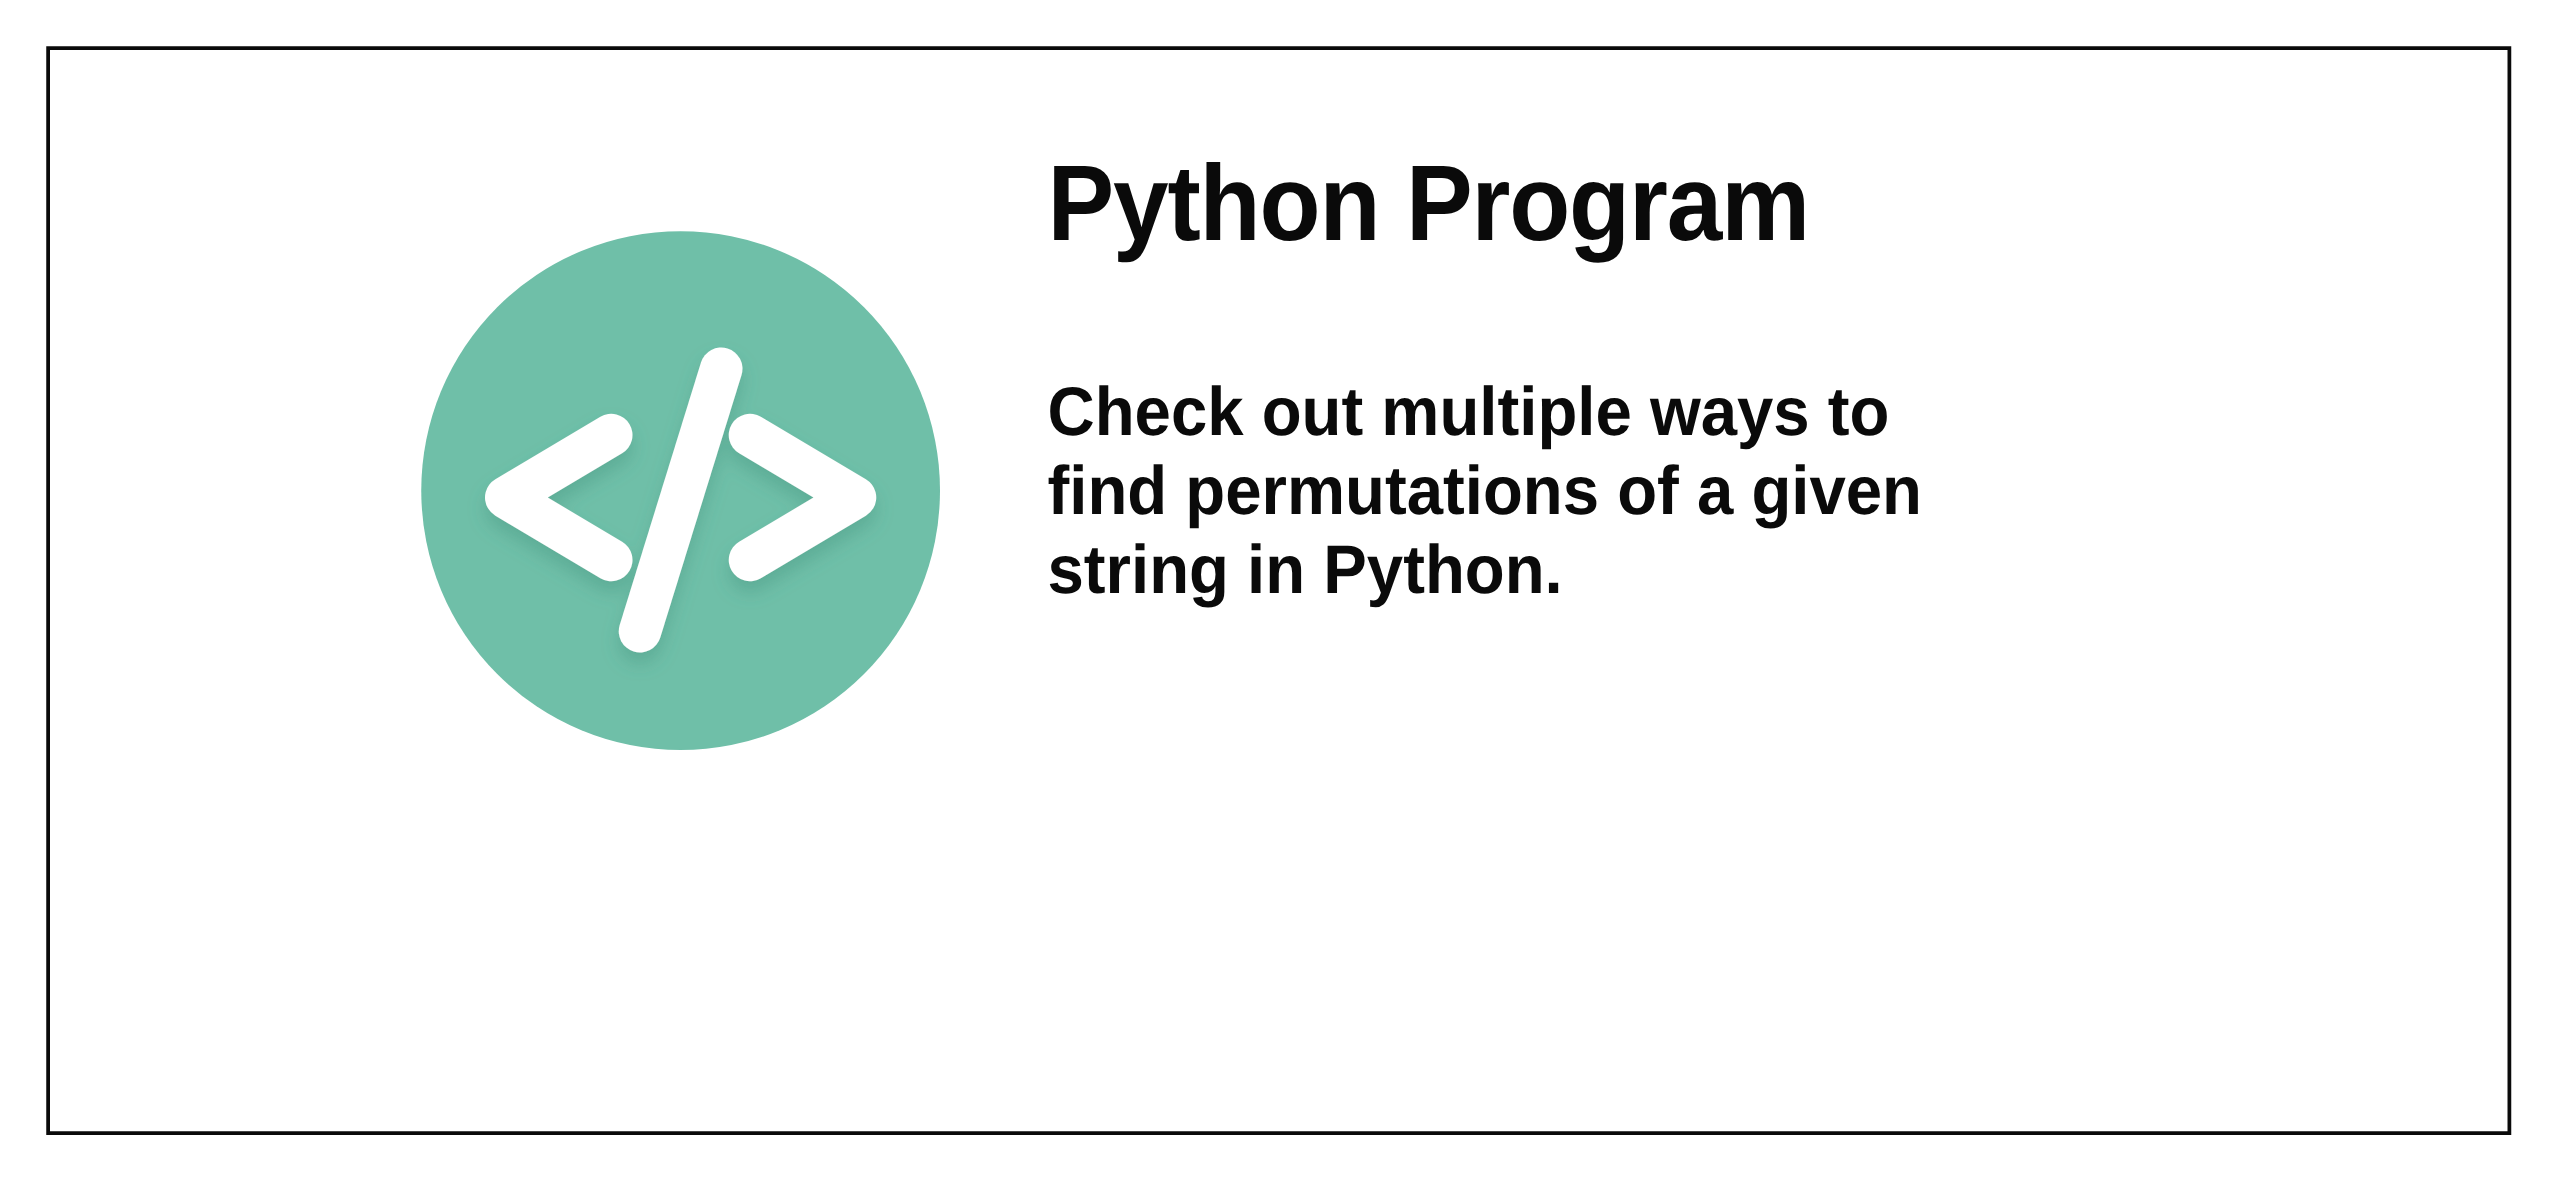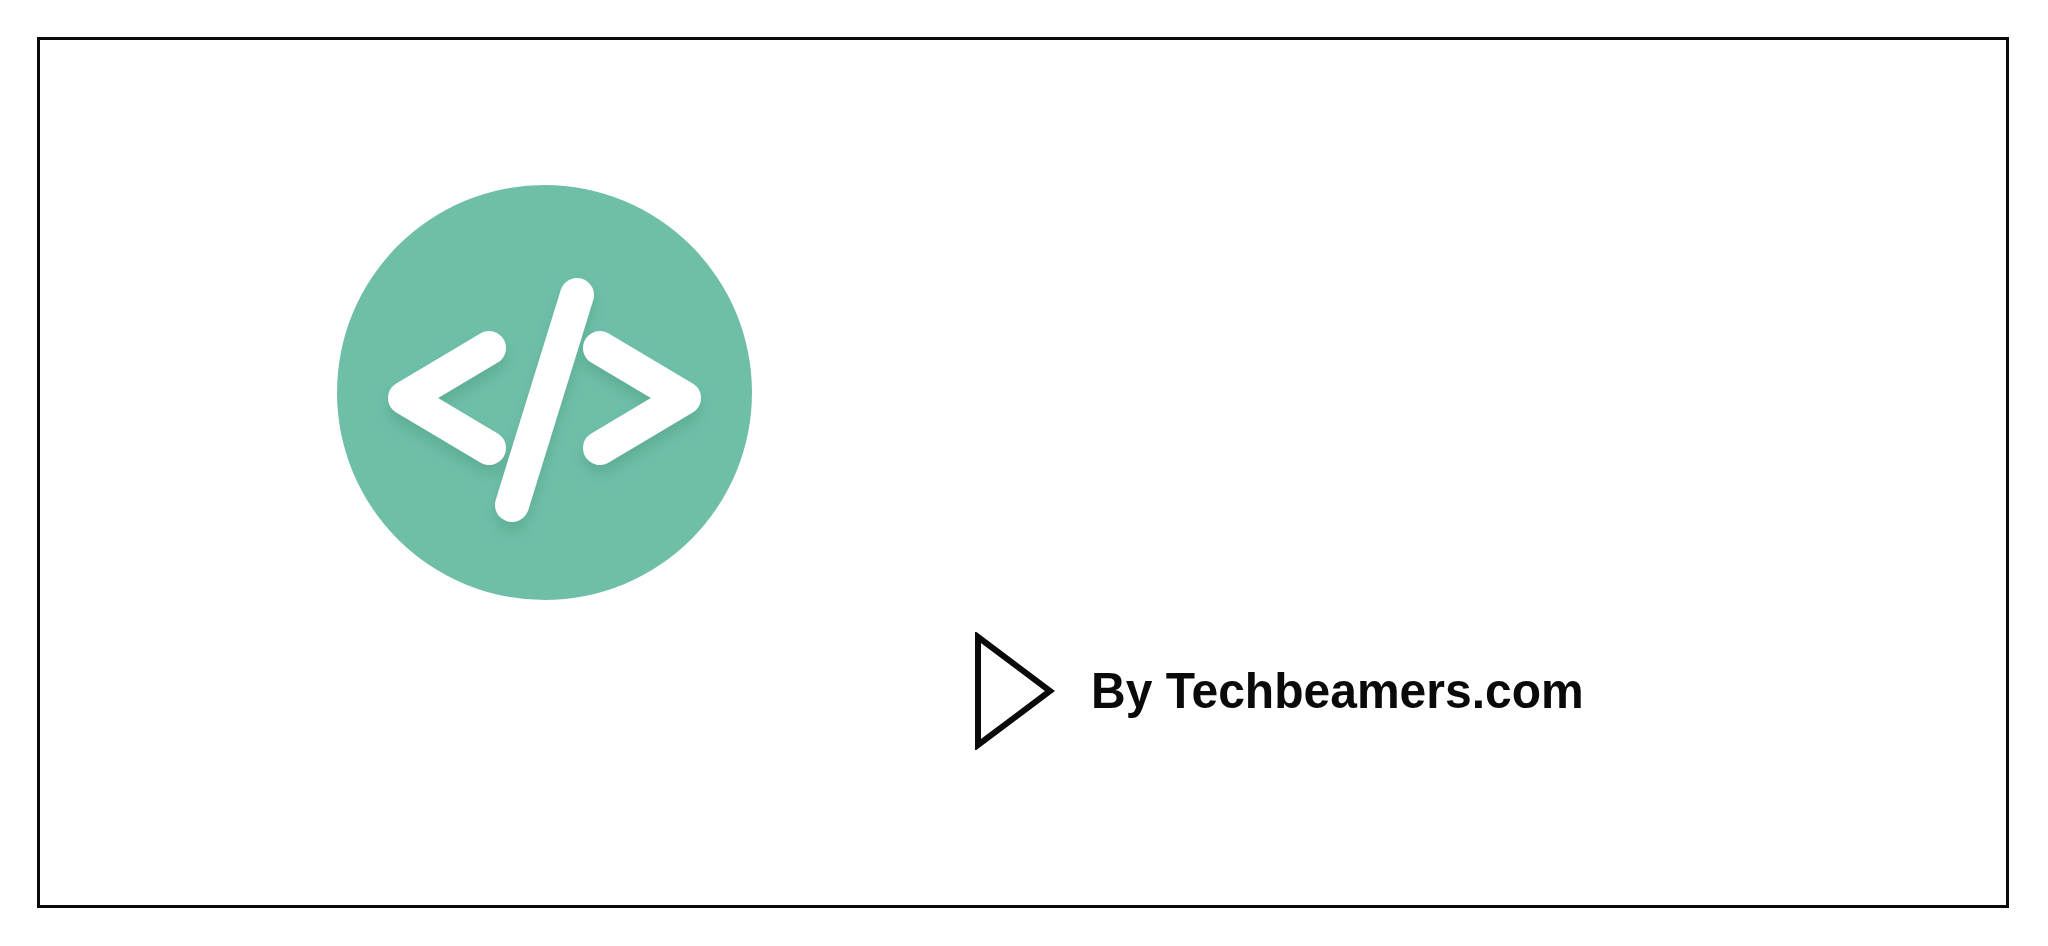--- a/index.html
+++ b/index.html
@@ -132,21 +132,23 @@
 
         <polyline points="152,163 68,213 152,263" transform="translate(0,0) scale(1)"></polyline>
 
         <polyline points="263,163 347,213 263,263"></polyline>
 
         <line x1="240" y1="110" x2="175" y2="320"></line>
       </g>
     </svg>
   </div>
 
+  <div id="text-col">
+    <h1 id="page-title">Python Program</h1>
+    <p id="description">
+      <span class="desc-line">Check out multiple ways to</span>
+      <span class="desc-line">find permutations of a given</span>
+      <span class="desc-line">string in Python.</span>
+    </p>
+  </div>
 
-  <div id="byline">
-    <svg id="play-triangle-icon" viewBox="0 0 82 118" aria-hidden="true">
-      <polygon points="5,5 77,59 5,113" fill="none" stroke="#0a0a0a" stroke-width="6" stroke-linejoin="miter"></polygon>
-    </svg>
-    <span id="byline-text">By Techbeamers.com</span>
-  </div>
 
 </div>
 
 </body></html>

